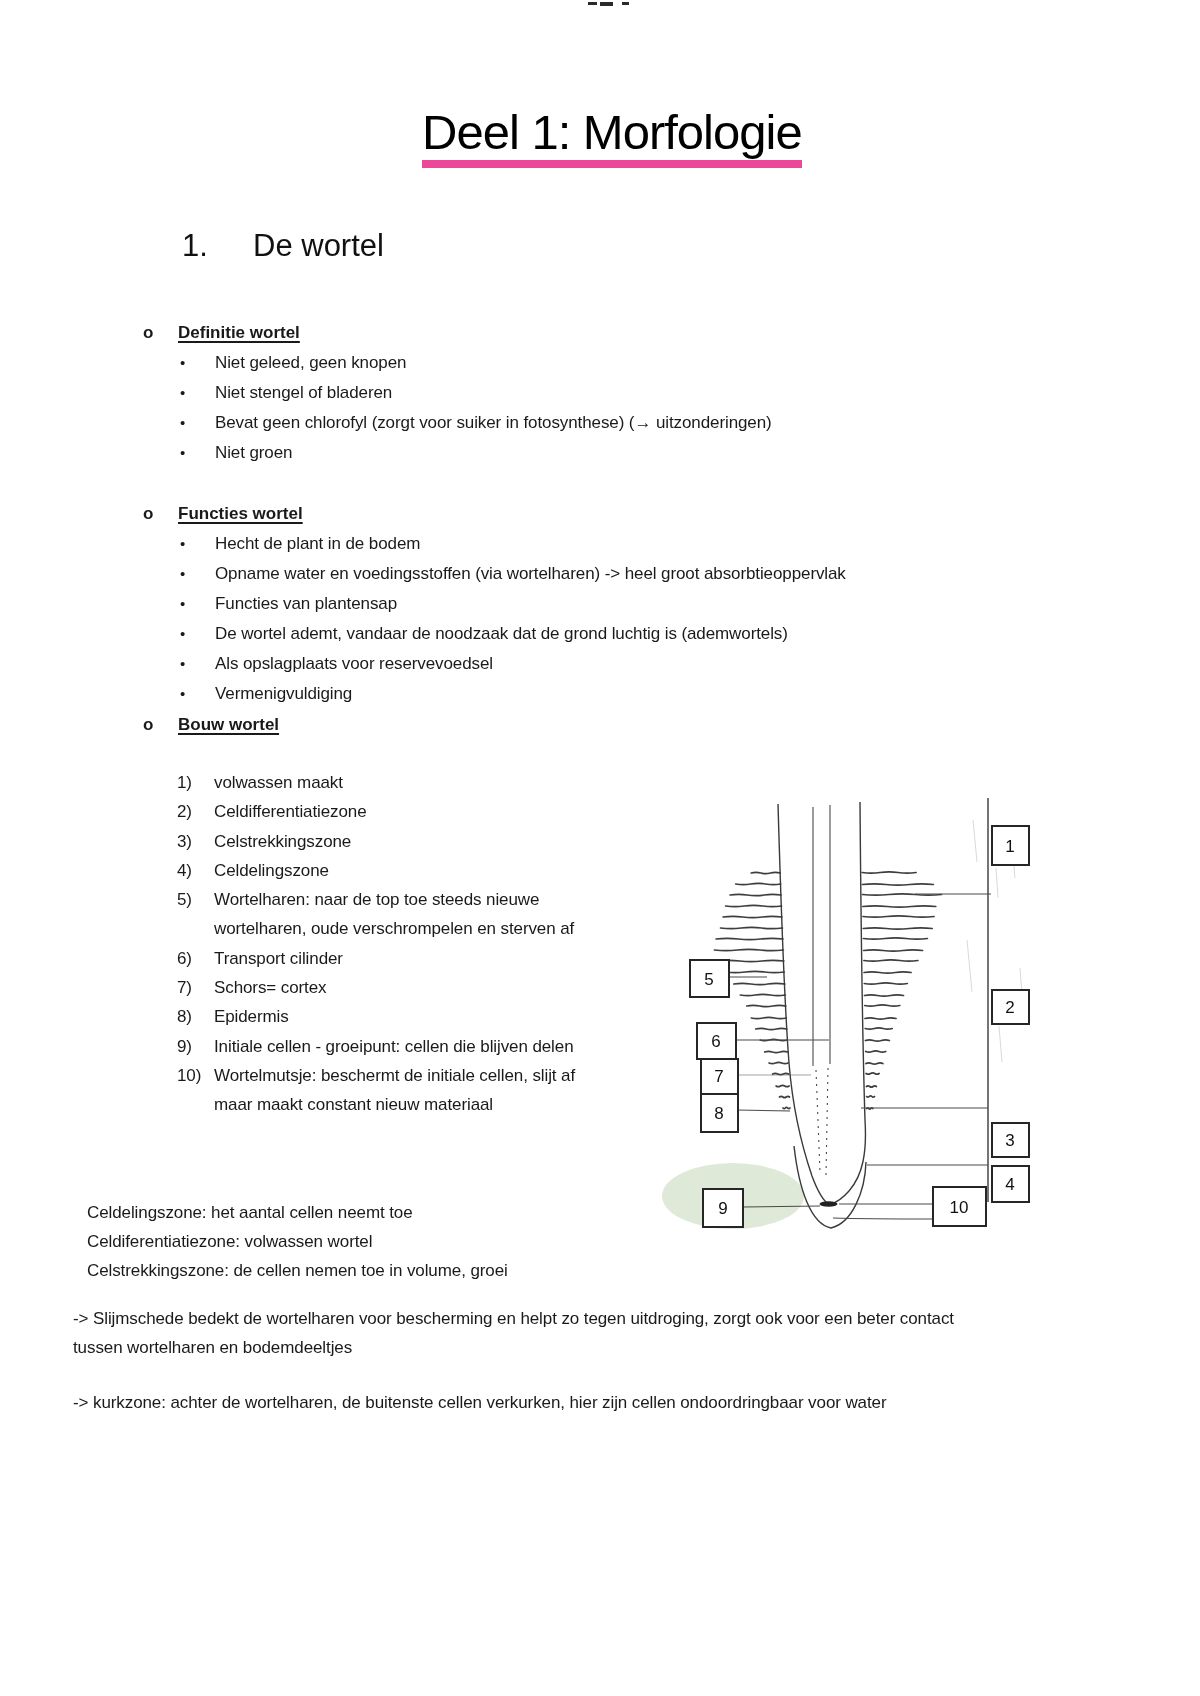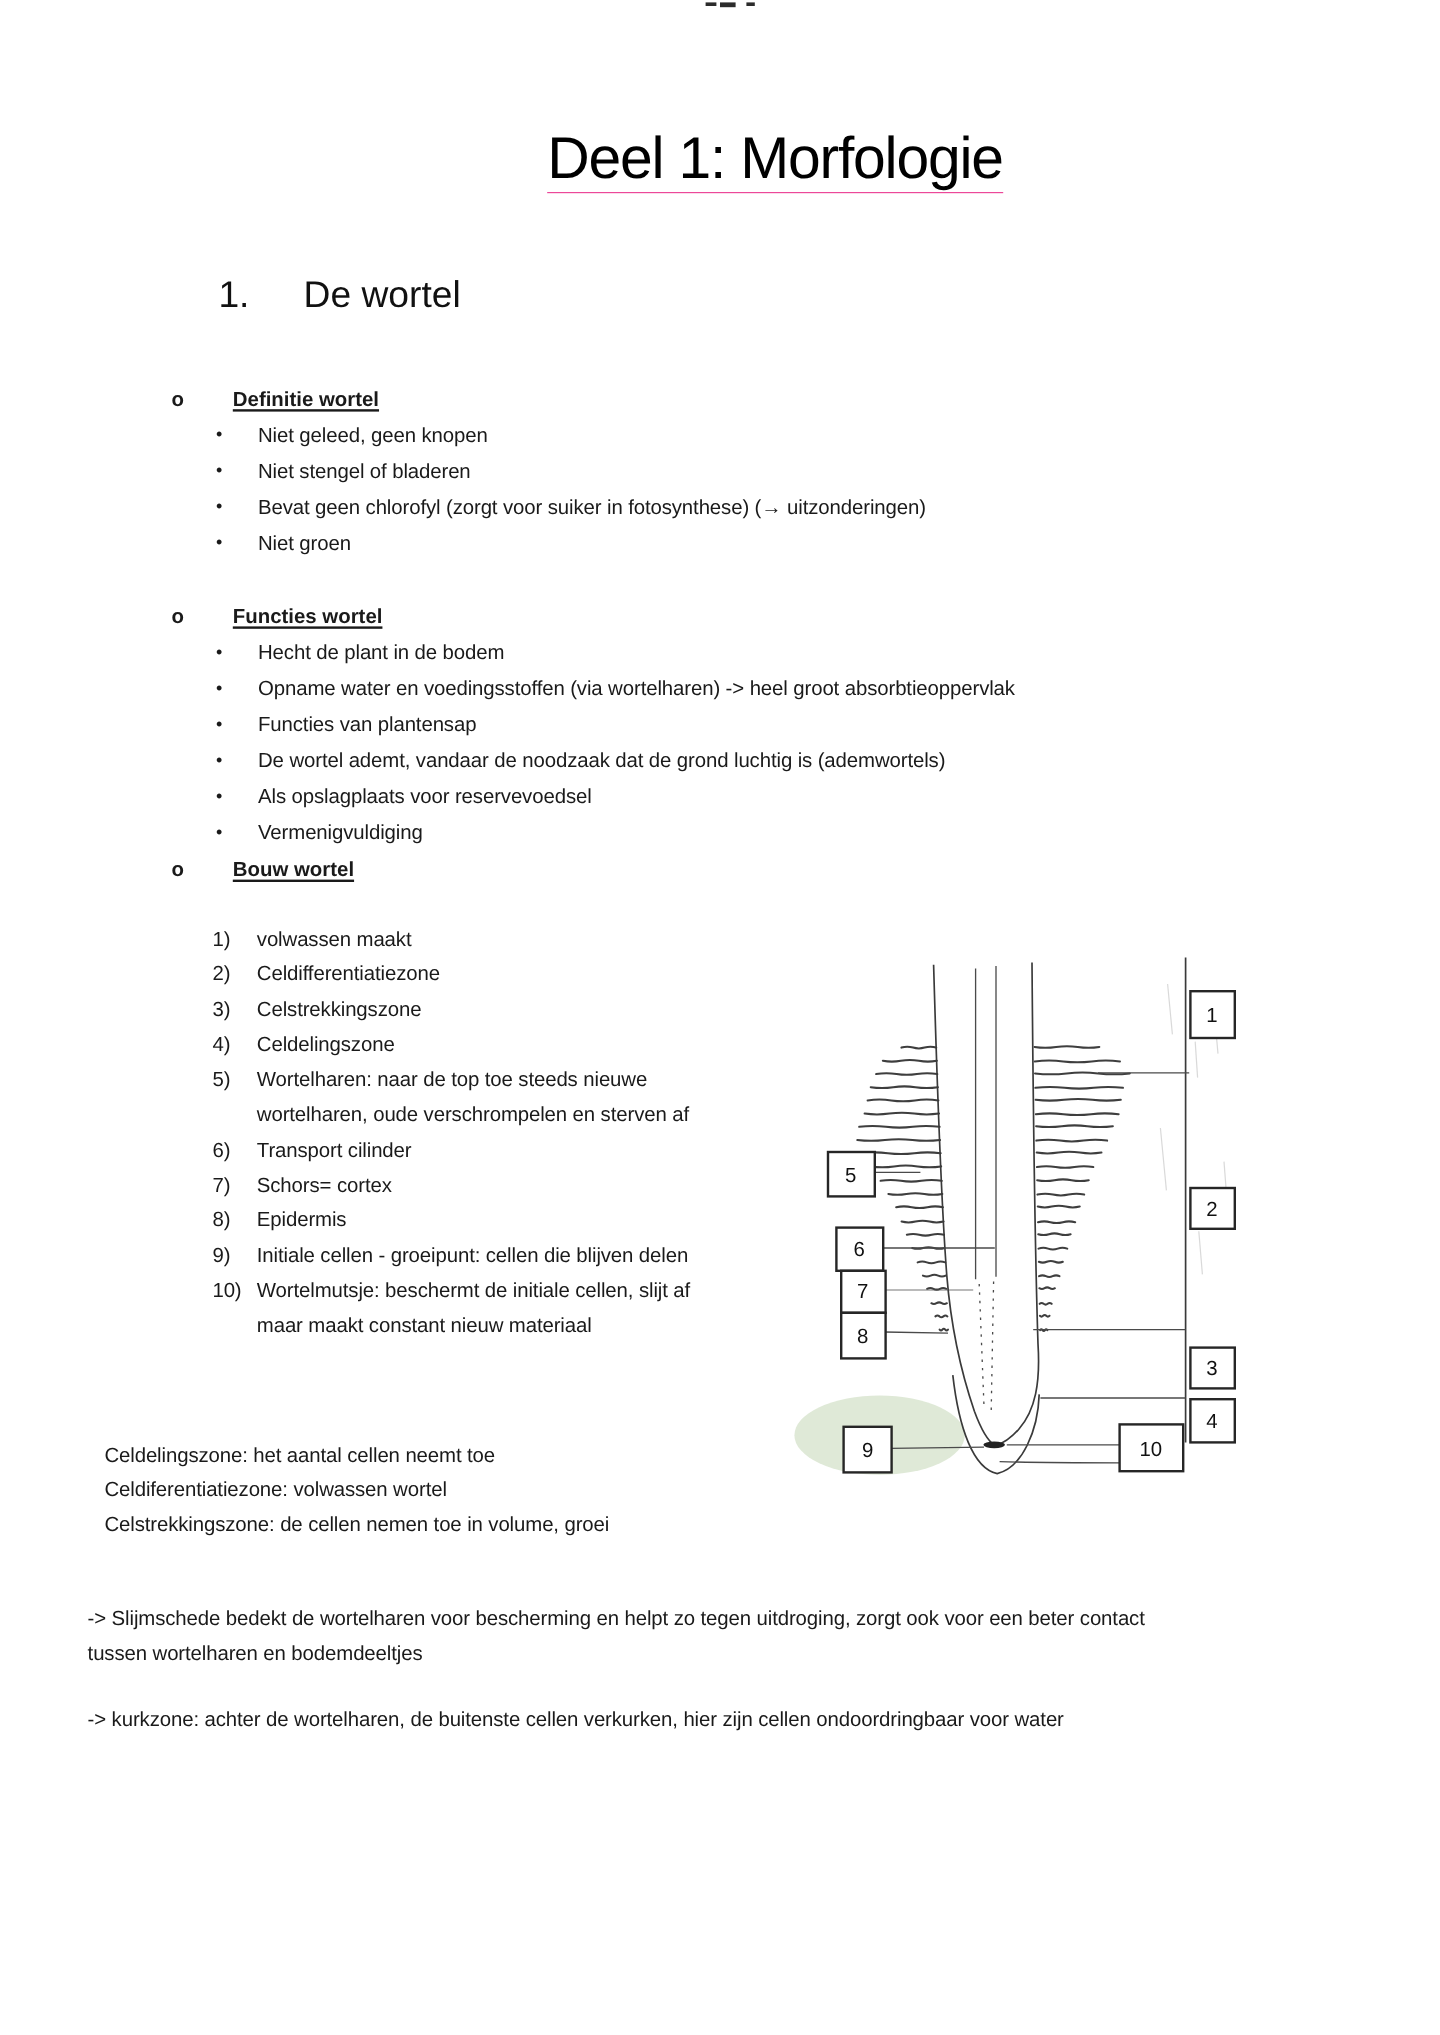--- a/index.html
+++ b/index.html
@@ -8,40 +8,40 @@
     font-family:"Liberation Sans","DejaVu Sans",sans-serif; color:#1a1a1a;
     overflow:hidden; margin:0 auto;
   }
   
   .artifact{position:absolute; left:588px; top:2px; height:5px;}
   .artifact i{display:inline-block; background:#2b2b2b; vertical-align:top; margin-right:3px;}
   .artifact i:nth-child(1){width:9px;height:3px;}
   .artifact i:nth-child(2){width:13px;height:4px;}
   .artifact i:nth-child(3){width:7px;height:3px; margin-left:6px;}
 
-  .title{position:absolute; left:456px; top:106px; font-size:49px; letter-spacing:-1px;
-         font-weight:400; color:#000; border-bottom:1px solid #ec4899; padding-bottom:2px; line-height:52px;}
+  .title{position:absolute; left:422px; top:106px; font-size:49px; letter-spacing:-1px;
+         font-weight:400; color:#000; border-bottom:8px solid #ec4899; padding-bottom:2px; line-height:52px;}
   .heading{position:absolute; left:182px; top:228px; font-size:31px; font-weight:400; color:#111; line-height:36px; display:flex;}
   .heading .hnum{display:inline-block; width:71px;}
 
   .sec{position:absolute; left:143px; width:980px;}
   .sec-head{display:flex; line-height:30px; font-size:17px;}
   .sec-head .marker{width:35px; font-weight:700;}
-  .sec-head .sec-title{font-weight:700; text-decoration:underline; text-underline-offset:3px; text-decoration-thickness:1.5px;margin-left:16px;}
+  .sec-head .sec-title{font-weight:700; text-decoration:underline; text-underline-offset:3px; text-decoration-thickness:1.5px;}
   .bullets{list-style:none; margin:0; padding:0; font-size:17px; letter-spacing:-0.1px;}
   .bullets li{display:flex; margin-left:37px; line-height:30px;}
   .bullets .dot{width:35px; font-size:15px;}
 
   .numlist{position:absolute; left:177px; top:768px; width:510px; font-size:17px; letter-spacing:-0.1px;}
   .numlist .li{display:flex; line-height:29.3px;}
   .numlist .num{width:37px; flex:none;}
   .numlist .txt{white-space:pre-line;}
 
   .zone-notes{position:absolute; left:87px; top:1198px; width:1100px; font-size:17px; line-height:29px; letter-spacing:-0.1px;}
-  .para{position:absolute; left:73px; width:1098px; font-size:17px; line-height:29px; letter-spacing:-0.1px; white-space:pre-line;margin-top:30px;}
+  .para{position:absolute; left:73px; width:1098px; font-size:17px; line-height:29px; letter-spacing:-0.1px; white-space:pre-line;}
   .para1{top:1304px;}
   .para2{top:1388px;}
 
   .diagram{position:absolute; left:615px; top:728px; width:420px; height:512px;}
   .diagram svg{display:block;}
   .sketch{stroke:#3a3a3a; stroke-width:1.4; fill:none;}
   .thin{stroke:#4a4a4a; stroke-width:1.1; fill:none;}
   .faint{stroke:#b9b9b9; stroke-width:1; fill:none; opacity:.55;}
   .lblbox rect{fill:#fff; stroke:#262626; stroke-width:2;}
   .lblbox text{font-family:"Liberation Sans","DejaVu Sans",sans-serif; font-size:17px; fill:#111; text-anchor:middle;}

